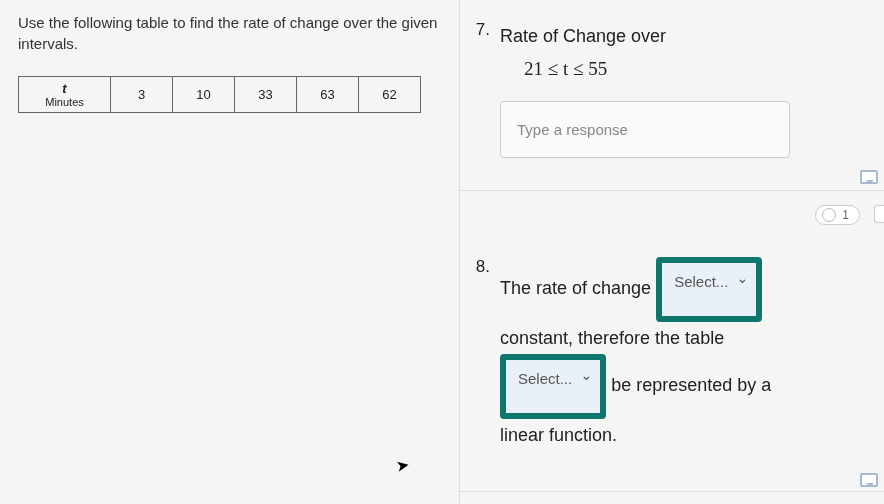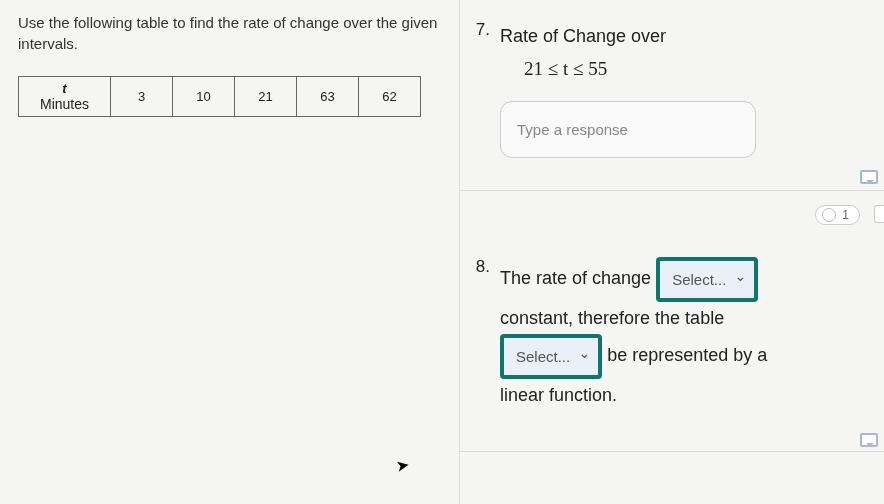--- a/index.html
+++ b/index.html
@@ -36,21 +36,21 @@
   padding: 4px 0;
   text-align: center;
   font-weight: normal;
 }
 .data-table .row-header {
   width: 92px;
   font-weight: bold;
 }
 .data-table .row-header .sub {
   font-weight: normal;
-  font-size: 14px;
+  font-size: 11px;
 }
 .data-table .cell {
   width: 62px;
 }
 .right-panel {
   flex: 1;
   padding: 0;
   position: relative;
 }
 .question-block {
@@ -76,33 +76,33 @@
   line-height: 1.8;
 }
 .qcontent .math {
   font-family: 'Cambria Math','Times New Roman', serif;
   font-size: 19px;
   margin-left: 24px;
 }
 .response-box {
   margin-top: 14px;
   border: 1px solid #ccc;
-  border-radius: 12px;
+  border-radius: 4px;
   background: #fafafa;
   padding: 14px 16px;
   color: #888;
   font-size: 15px;
-  width: 256px;
+  width: 290px;
 }
 .select-box {
   display: inline-block;
-  border: 4px solid #0f766e;
+  border: 6px solid #0f766e;
   background: #eaf0f7;
   border-radius: 4px;
-  padding: 5px 28px 5px 12px;
+  padding: 5px 28px 21px 12px;
   color: #555;
   font-size: 15px;
   position: relative;
   vertical-align: middle;
 }
 .select-box::after {
   content: "⌄";
   position: absolute;
   right: 8px;
   top: 3px;
@@ -177,21 +177,21 @@
 
     <table class="data-table">
       <tbody>
           <tr>
         <td class="row-header">
           <div><i>t</i></div>
           <div class="sub">Minutes</div>
         </td>
         <td class="cell">3</td>
         <td class="cell">10</td>
-        <td class="cell">21</td>
+        <td class="cell">33</td>
         <td class="cell">63</td>
         <td class="cell">62</td>
       </tr>
     </tbody>
       </table>
   </div>
 
   <div class="right-panel">
 
     <div class="question-block q7">

